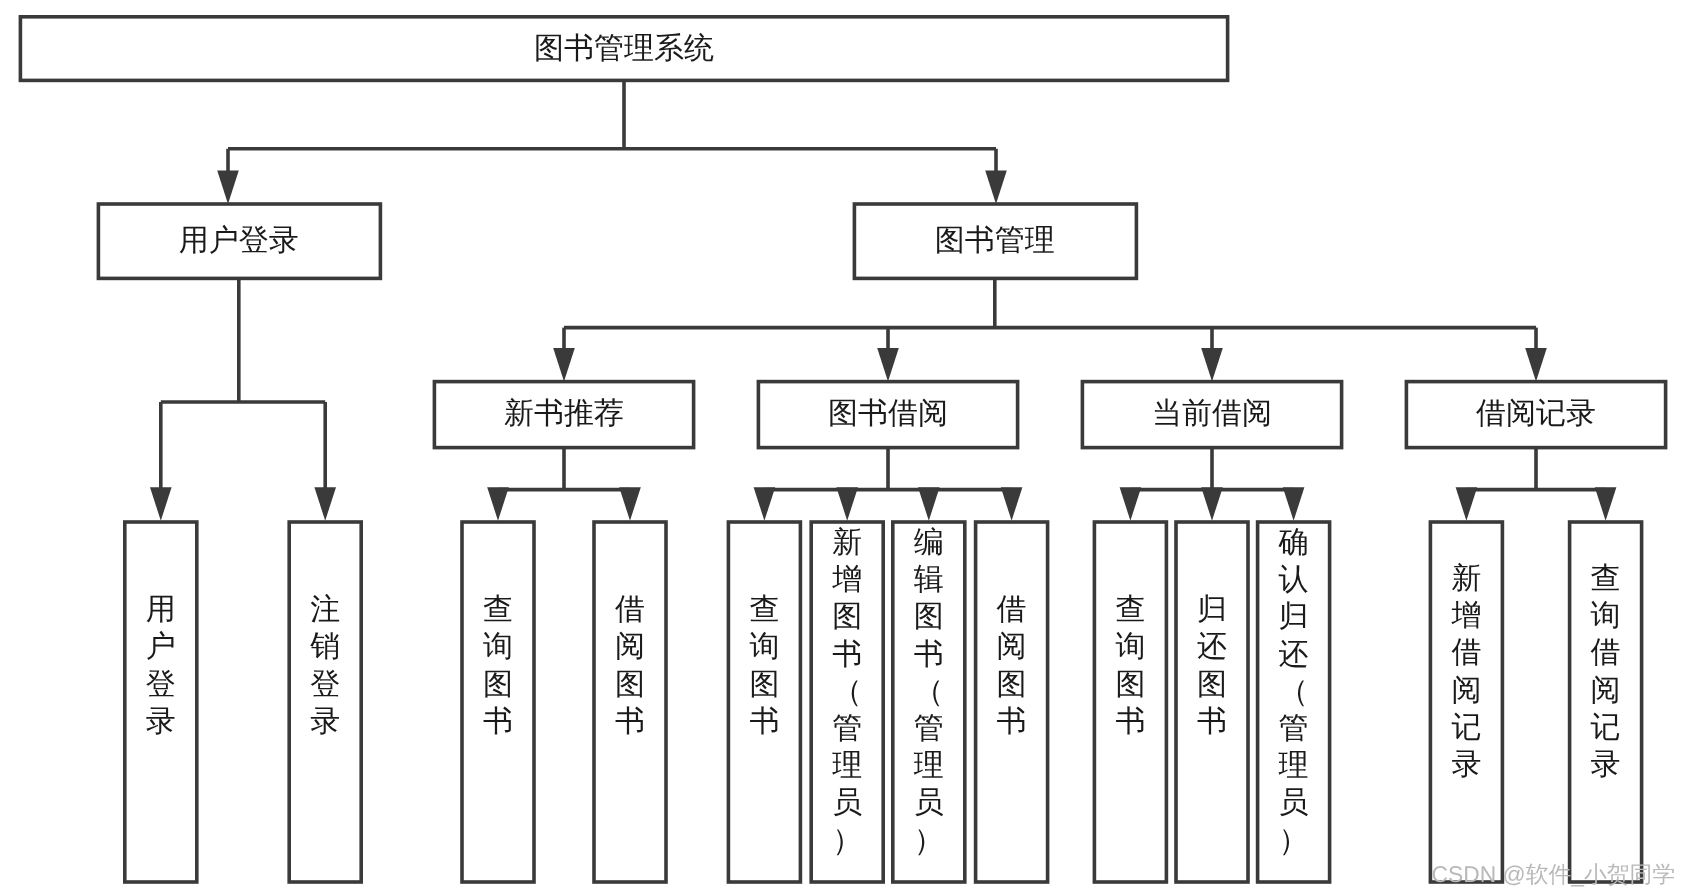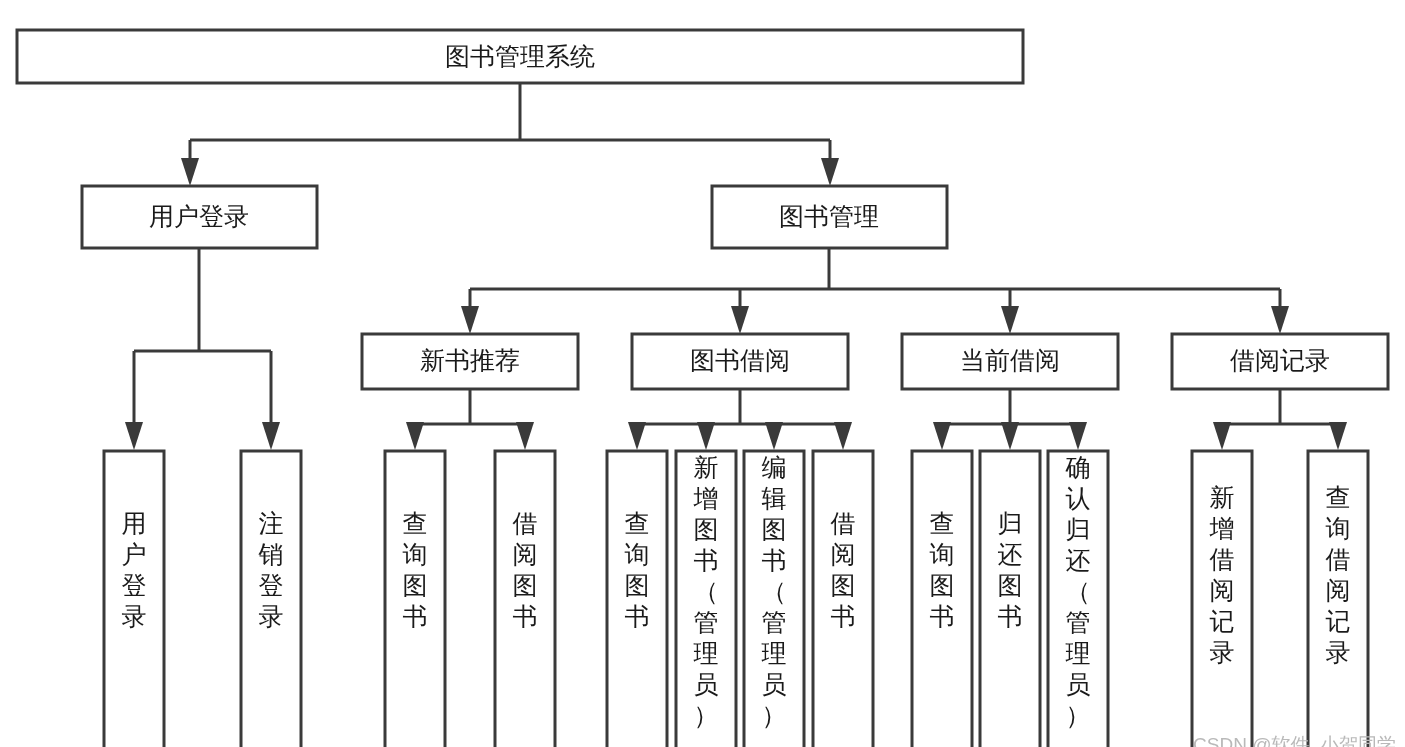--- a/index.html
+++ b/index.html
@@ -9,21 +9,21 @@
   }
   body {
     width: 1405px;
     height: 747px;
     font-family: "Liberation Sans", "DejaVu Sans", sans-serif;
     position: relative;
     overflow: hidden;
   }
   #diagram-root {
     position: absolute;
-    top: 16px; left: 0;
+    top: 0; left: 0;
     width: 1405px;
     height: 634px;
   }
   svg.flowchart {
     display: block;
     width: 1405px;
     height: 747px;
   }
   .node-box {
     fill: #ffffff;

